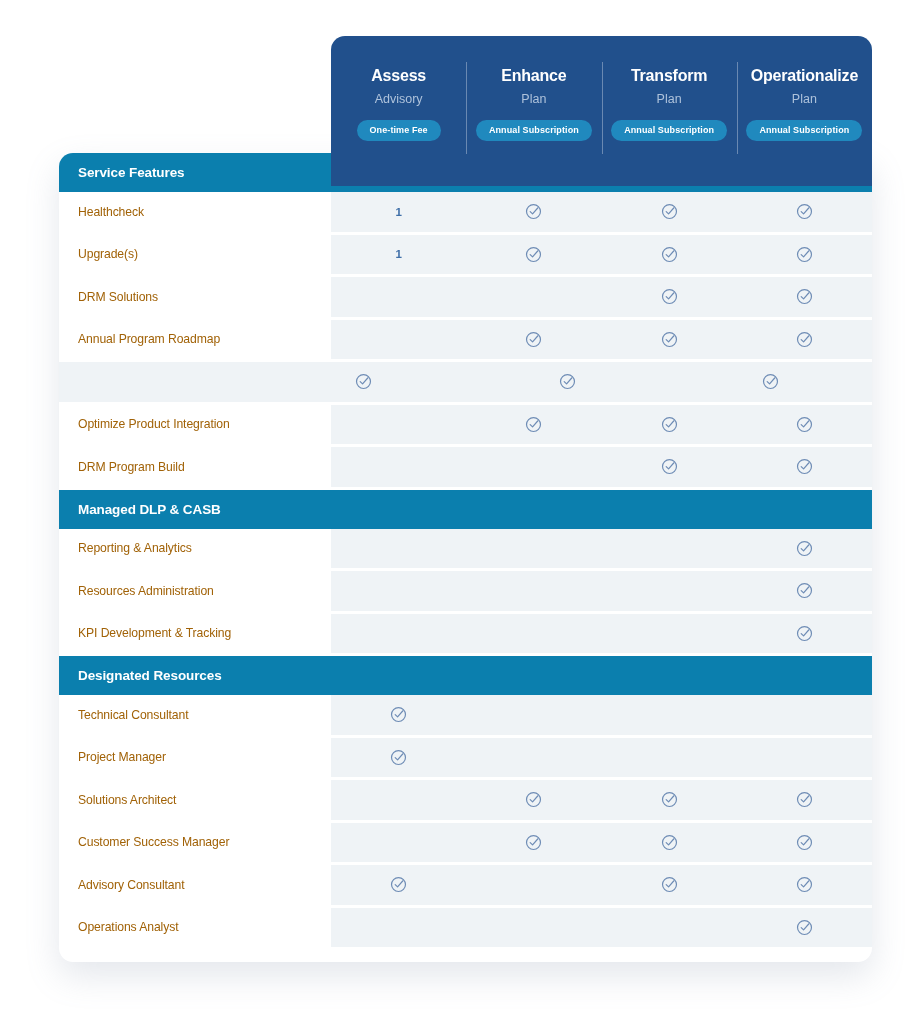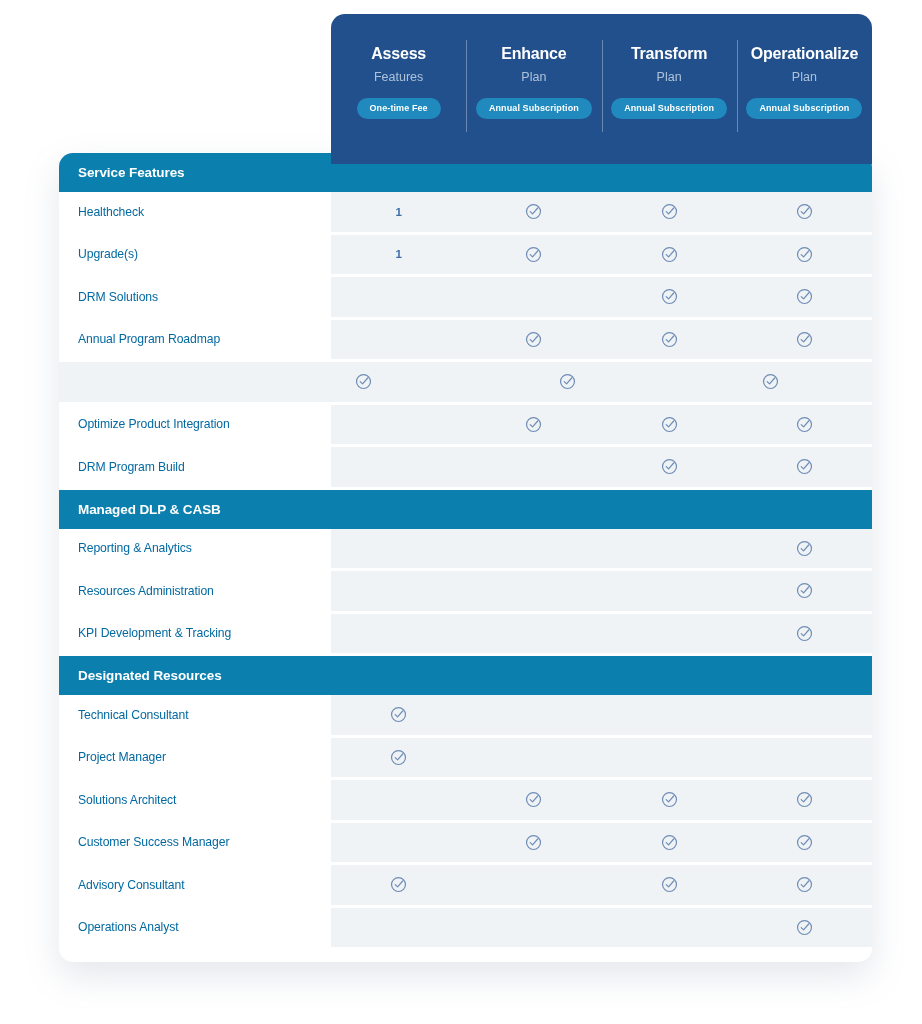--- a/index.html
+++ b/index.html
@@ -16,21 +16,21 @@
   #stage {
     position: relative;
     width: 922px;
     height: 1024px;
   }
 
   
   .plan-header {
     position: absolute;
     left: 331px;
-    top: 14px;
+    top: 36px;
     width: 541px;
     height: 150px;
     background: #21508C;
     border-radius: 14px 14px 0 0;
     display: flex;
     z-index: 3;
   }
 
   .plan-col {
     flex: 1 1 0;
@@ -118,21 +118,21 @@
     margin-bottom: 3px;
   }
 
   .row-label {
     width: 272px;
     flex: 0 0 272px;
     display: flex;
     align-items: center;
     padding-left: 19px;
     font-size: 12.2px;
-    color: #0369a1;
+    color: #a16207;
     letter-spacing: -0.1px;
     text-align: center;
   }
 
   .row-cells {
     flex: 1 1 auto;
     display: flex;
     background: #EFF3F6;
   }
 
@@ -165,21 +165,21 @@
   }
 </style>
 </head>
 <body>
 
 <div id="stage">
 
   <div class="plan-header" id="plan-header">
       <div class="plan-col">
         <div class="plan-name">Assess</div>
-        <div class="plan-type">Features</div>
+        <div class="plan-type">Advisory</div>
         <div class="plan-pill">One-time Fee</div>
       </div>
       <div class="plan-col">
         <div class="plan-name">Enhance</div>
         <div class="plan-type">Plan</div>
         <div class="plan-pill">Annual Subscription</div>
       </div>
       <div class="plan-col">
         <div class="plan-name">Transform</div>
         <div class="plan-type">Plan</div>

